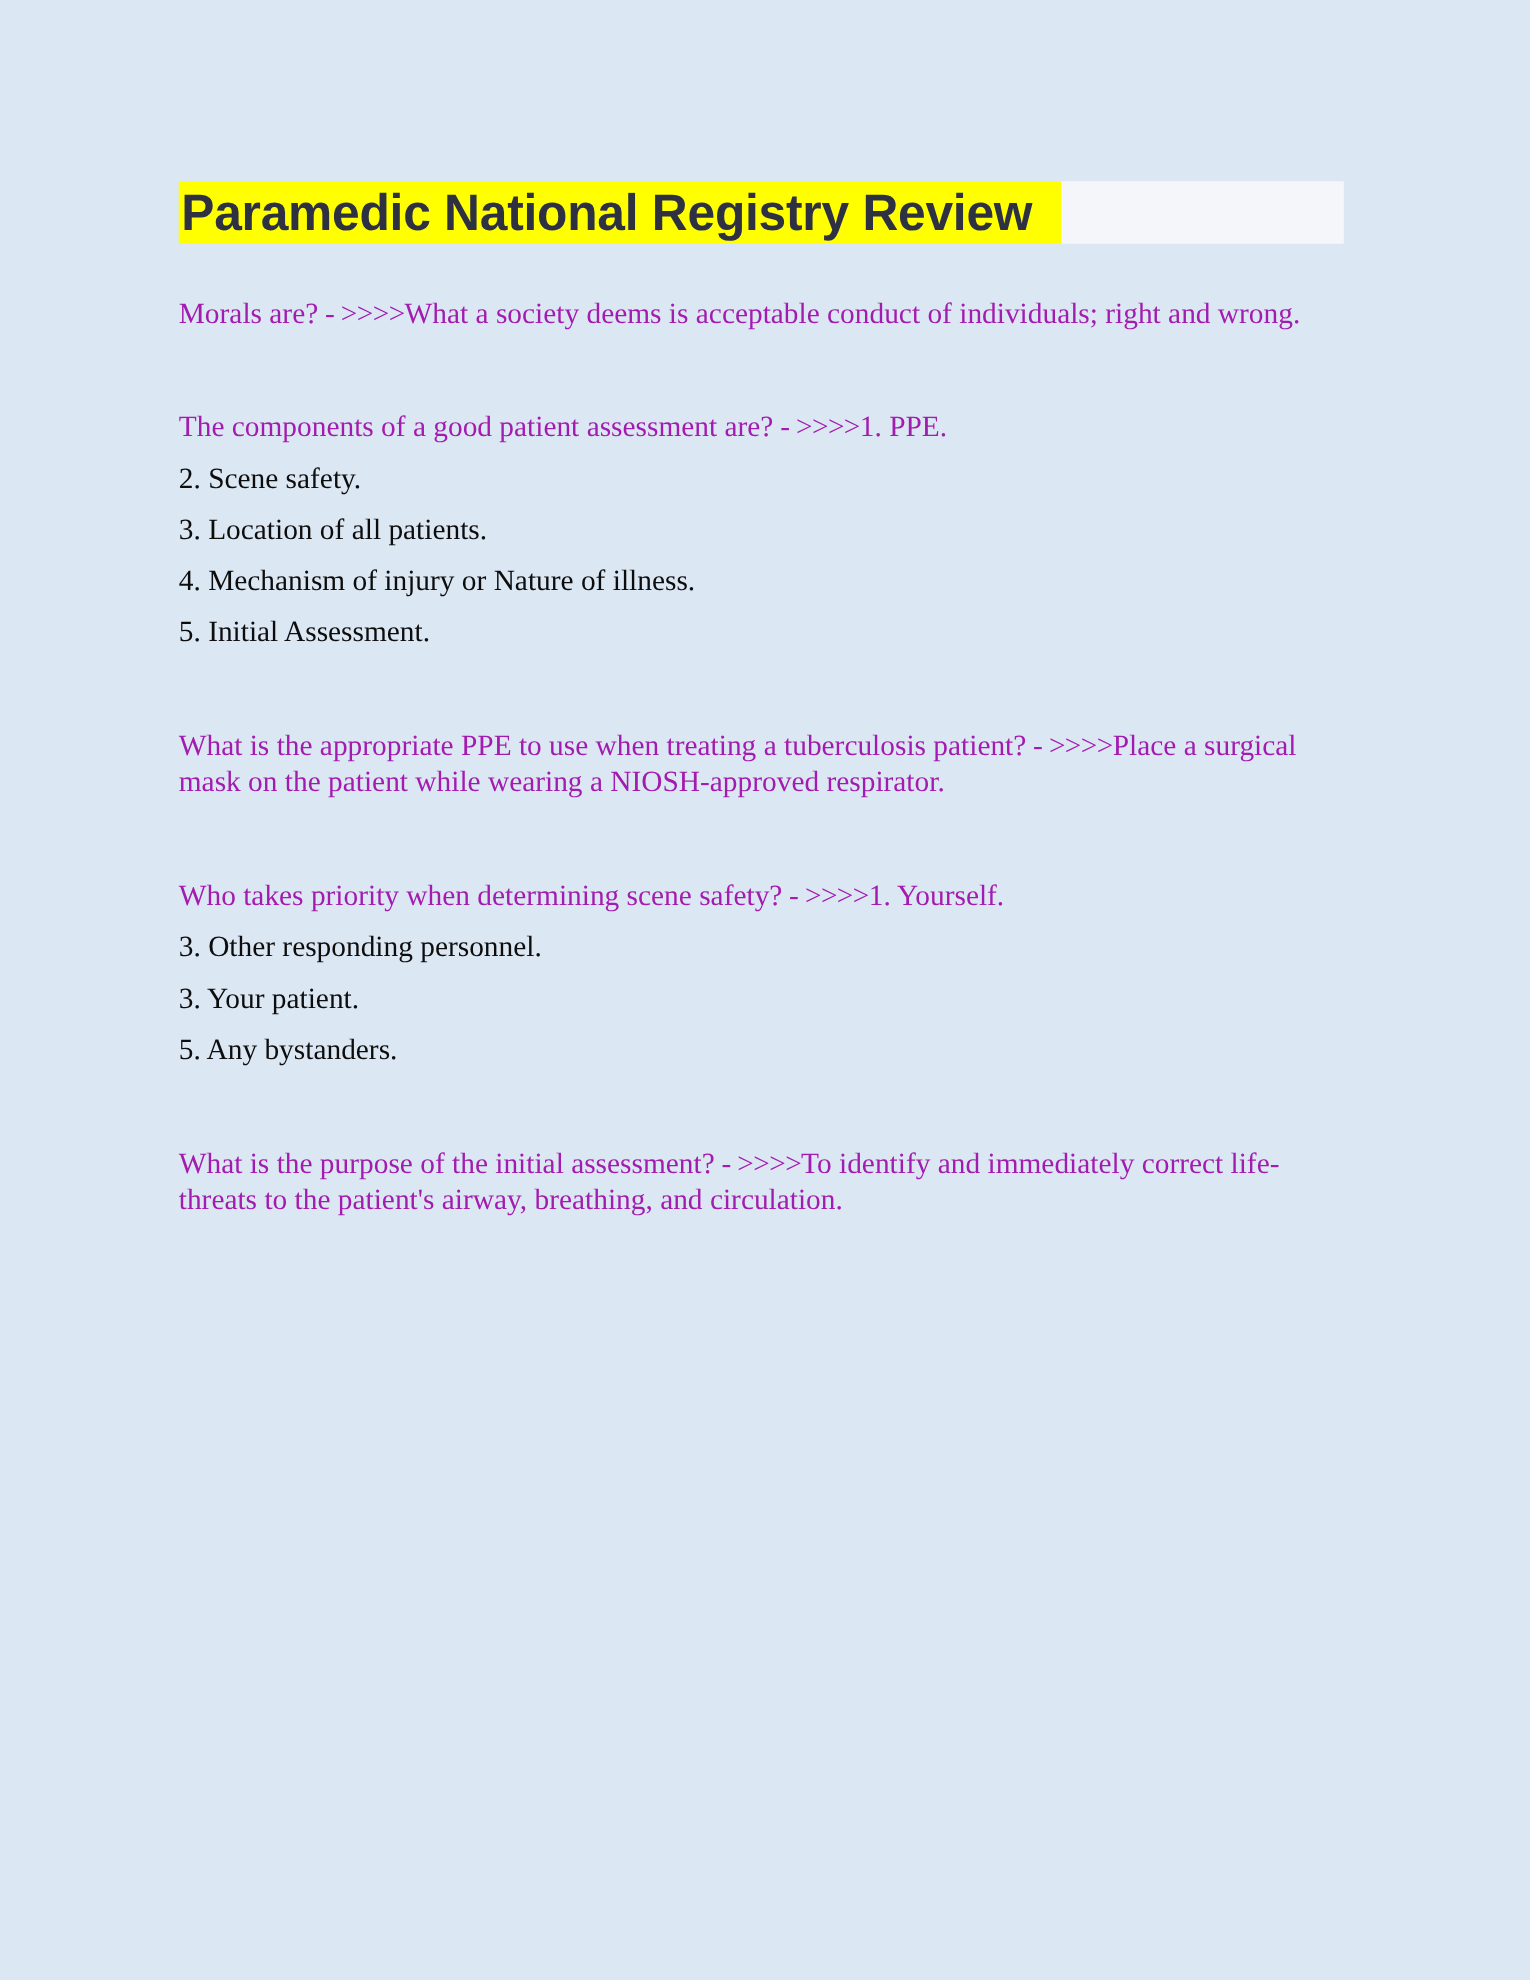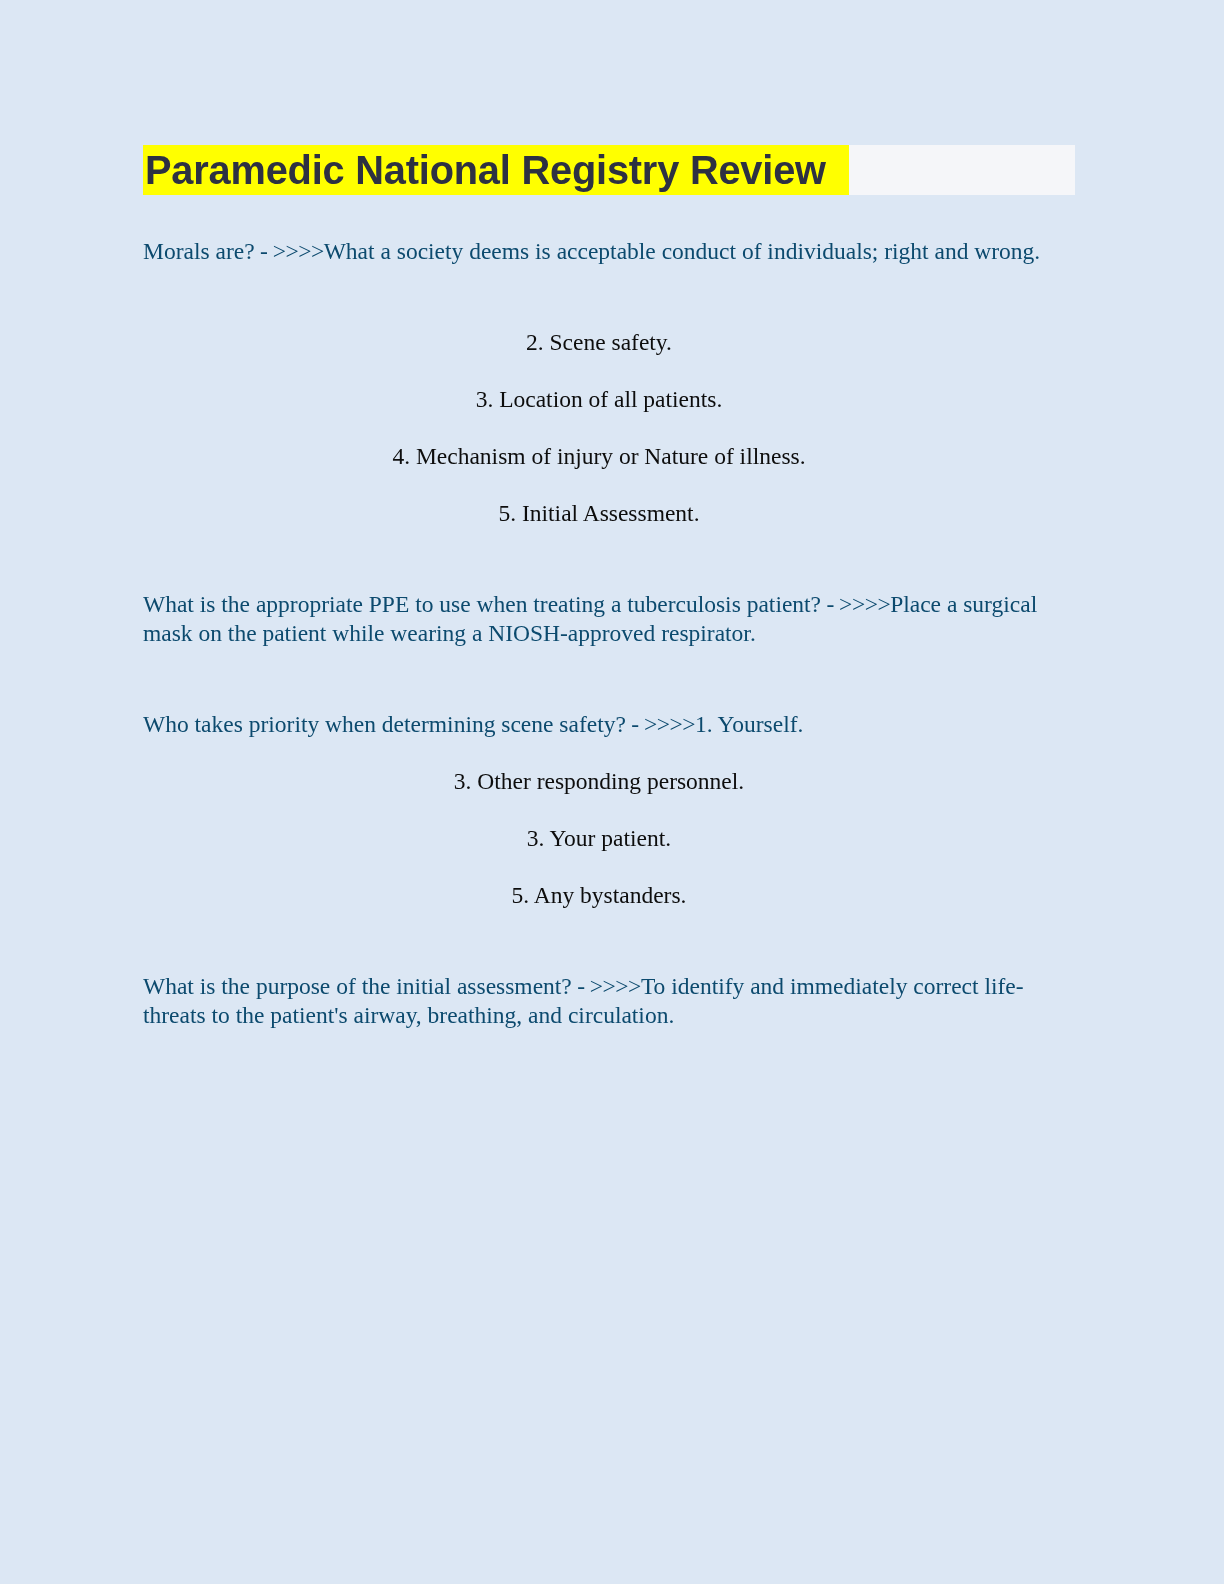--- a/index.html
+++ b/index.html
@@ -68,31 +68,30 @@
   }
 
   .qa-block {
     margin-bottom: 62px;
   }
   .qa-block:last-child { margin-bottom: 0; }
 
   .para {
     font-size: 23.5px;
     line-height: 29px;
-    color: #0c4a6e;
+    color: #a21caf;
     text-align: left;
     word-spacing: 0px;
   }
 
   .list-item {
     font-size: 23.5px;
     line-height: 29px;
     color: #0d0d0d;
-    margin-top: 28px;
-    text-align: center;
+    margin-top: 12px;
   }
 
   .arrows {
     font-family: "Liberation Serif", "DejaVu Serif", serif;
     letter-spacing: -0.5px;
   }
 </style>
 </head>
 <body>
 
@@ -103,20 +102,21 @@
       <span class="title-text">Paramedic National Registry Review</span>
     </div>
     <div class="title-tail"></div>
   </div>
 
   <div class="content">
       <div class="qa-block">
         <div class="para"><span>Morals are?</span><span class="arrows"> - &gt;&gt;&gt;&gt;</span><span>What a society deems is acceptable conduct of individuals; right and wrong.</span></div>
       </div>
       <div class="qa-block">
+        <div class="para"><span>The components of a good patient assessment are?</span><span class="arrows"> - &gt;&gt;&gt;&gt;</span><span>1. PPE.</span></div>
         <div class="list-item">2. Scene safety.</div>
         <div class="list-item">3. Location of all patients.</div>
         <div class="list-item">4. Mechanism of injury or Nature of illness.</div>
         <div class="list-item">5. Initial Assessment.</div>
       </div>
       <div class="qa-block">
         <div class="para"><span>What is the appropriate PPE to use when treating a tuberculosis patient?</span><span class="arrows"> - &gt;&gt;&gt;&gt;</span><span>Place a surgical mask on the patient while wearing a NIOSH-approved respirator.</span></div>
       </div>
       <div class="qa-block">
         <div class="para"><span>Who takes priority when determining scene safety?</span><span class="arrows"> - &gt;&gt;&gt;&gt;</span><span>1. Yourself.</span></div>

